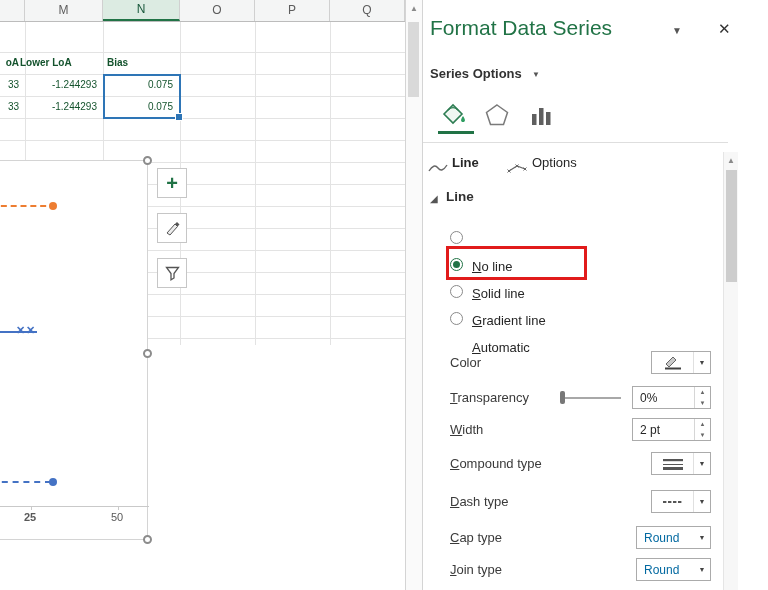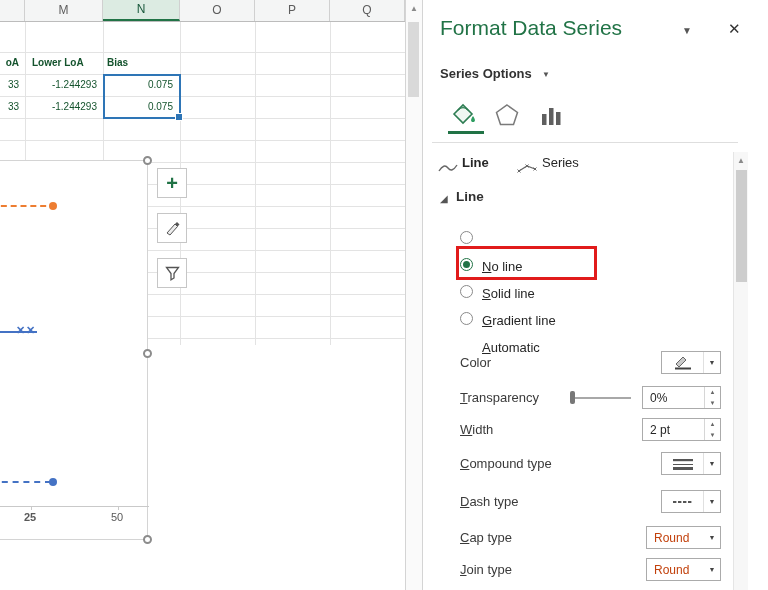--- a/index.html
+++ b/index.html
@@ -32,41 +32,41 @@
   .handle{position:absolute;width:9px;height:9px;border-radius:50%;background:#fff;border:2px solid #8c8c8c;box-sizing:border-box;z-index:6;}
   .tbtn{position:absolute;left:157px;width:30px;height:30px;background:#fff;border:1px solid #c6c6c6;box-sizing:border-box;display:flex;align-items:center;justify-content:center;z-index:6;cursor:pointer;}
   .plus{color:#217346;font-size:20px;font-weight:bold;line-height:1;}
 
   
   .vscroll{position:absolute;left:405px;top:0;width:18px;height:590px;background:#fafafa;border-left:1px solid #d4d4d4;border-right:1px solid #d4d4d4;box-sizing:border-box;z-index:7;}
   .sarr{height:17px;display:flex;align-items:center;justify-content:center;font-size:8px;color:#8a8a8a;}
   .sthumb{position:absolute;left:2px;top:22px;width:11px;height:75px;background:#d9d9d9;}
 
   
-  .pane{position:absolute;left:417px;top:0;width:345px;height:590px;background:#fff;border-left:1px solid #d0d0d0;box-sizing:border-box;}
+  .pane{position:absolute;left:407px;top:0;width:345px;height:590px;background:#fff;border-left:1px solid #d0d0d0;box-sizing:border-box;}
   .ptitle{position:absolute;left:22px;top:16px;font-size:21px;color:#217346;}
   .ptcaret{position:absolute;left:264px;top:25px;font-size:10px;color:#555;cursor:pointer;}
   .pclose{position:absolute;left:310px;top:20px;font-size:15px;color:#333;cursor:pointer;}
   .sopts{position:absolute;left:22px;top:66px;font-size:13px;font-weight:bold;color:#323232;}
   .socaret{position:absolute;left:124px;top:70px;font-size:8px;color:#555;cursor:pointer;}
   .cat{position:absolute;top:98px;width:34px;height:34px;display:flex;align-items:center;justify-content:center;cursor:pointer;}
   .catsel{position:absolute;left:30px;top:131px;width:36px;height:3px;background:#217346;}
   .pdivider{position:absolute;left:14px;top:142px;width:306px;height:1px;background:#dedede;}
   .tabicon{position:absolute;top:160px;}
   .tablab{position:absolute;top:155px;font-size:13px;color:#262626;cursor:pointer;}
   .secarr{position:absolute;left:22px;top:193px;font-size:10px;color:#555;cursor:pointer;}
   .seclab{position:absolute;left:38px;top:189px;font-size:13.5px;font-weight:bold;color:#303030;}
   .radio{position:absolute;left:42px;width:13px;height:13px;border-radius:50%;border:1px solid #8a8a8a;background:#fff;box-sizing:border-box;cursor:pointer;}
   .radio.on{border:1px solid #217346;}
   .radio.on::after{content:"";position:absolute;left:2px;top:2px;width:7px;height:7px;border-radius:50%;background:#217346;}
   .rlabel{position:absolute;left:64px;font-size:13px;color:#262626;margin-top:30px;}
   .redbox{position:absolute;left:38px;top:246px;width:141px;height:34px;border:3px solid #e11b1b;box-sizing:border-box;z-index:9;pointer-events:none;}
   .flabel{position:absolute;left:42px;font-size:13px;color:#3a3a3a;}
   .drop,.spin,.idrop{position:absolute;height:23px;border:1px solid #ababab;background:#fff;box-sizing:border-box;display:flex;align-items:stretch;cursor:pointer;}
-  .dropval{flex:1;padding-left:7px;font-size:12px;color:#c2410c;display:flex;align-items:center;}
+  .dropval{flex:1;padding-left:7px;font-size:12px;color:#0369a1;display:flex;align-items:center;}
   .droparr{width:16px;display:flex;align-items:center;justify-content:center;font-size:7px;color:#444;}
   .iconarea{flex:1;display:flex;align-items:center;justify-content:center;border-right:1px solid #e0e0e0;}
   .spinval{flex:1;padding-left:7px;font-size:12px;color:#262626;display:flex;align-items:center;}
   .spinarr{width:15px;border-left:1px solid #d6d6d6;display:flex;flex-direction:column;align-items:center;justify-content:space-around;font-size:6px;color:#666;}
   .slidertrack{position:absolute;left:155px;top:397px;width:58px;height:2px;background:#a8a8a8;}
   .sliderthumb{position:absolute;left:152px;top:391px;width:5px;height:13px;background:#777;border-radius:2px;cursor:pointer;}
   .pscroll{position:absolute;left:315px;top:152px;width:15px;height:438px;background:#f7f7f7;border-left:1px solid #e5e5e5;box-sizing:border-box;cursor:pointer;}
   .pthumb{position:absolute;left:2px;top:18px;width:11px;height:112px;background:#cdcdcd;}
   u{text-decoration:underline;}
 </style>
@@ -101,21 +101,21 @@
         <div class="hl" style="top: 316px;"></div>
         <div class="hl" style="top: 338px;"></div>
         <div class="vl" style="left: 25px;"></div>
         <div class="vl" style="left: 103px;"></div>
         <div class="vl" style="left: 180px;"></div>
         <div class="vl" style="left: 255px;"></div>
         <div class="vl" style="left: 330px;"></div>
       </div>
 
     <div class="c b num" style="left:0;top:52px;width:19px;">oA</div>
-    <div class="c b" style="left:32px;top:52px;">Lower LoA</div>
+    <div class="c b" style="left:20px;top:52px;">Lower LoA</div>
     <div class="c b" style="left:107px;top:52px;">Bias</div>
 
     <div class="c num" style="left:0;top:74px;width:19px;">33</div>
     <div class="c num" style="left:25px;top:74px;width:72px;">-1.244293</div>
     <div class="c num" style="left:103px;top:74px;width:70px;">0.075</div>
     <div class="c num" style="left:0;top:96px;width:19px;">33</div>
     <div class="c num" style="left:25px;top:96px;width:72px;">-1.244293</div>
     <div class="c num" style="left:103px;top:96px;width:70px;">0.075</div>
 
     <div class="selbox">
@@ -197,21 +197,21 @@
           <path d="M1 9 Q6 1 10 6 T19 3" fill="none" stroke="#666" stroke-width="1.4"></path>
         </svg>
     </span>
     <span class="tablab" style="left:44px;font-weight:bold;">Line</span>
     <span class="tabicon" style="left:98px;">
       <svg width="22" height="12" viewBox="0 0 22 12">
         <path d="M3 9 L11 4 L19 7" fill="none" stroke="#666" stroke-width="1.2"></path>
         <path d="M1.5 7.5 l3 3 m0 -3 l-3 3 M9.5 2.5 l3 3 m0 -3 l-3 3 M17.5 5.5 l3 3 m0 -3 l-3 3" stroke="#666" stroke-width="1"></path>
       </svg>
     </span>
-    <span class="tablab" style="left:124px;">Series</span>
+    <span class="tablab" style="left:124px;">Options</span>
 
     <span class="secarr">◢</span>
     <span class="seclab">Line</span>
 
     <div class="radio" style="top:231px;"></div>
     <span class="rlabel" style="top:229px;"><u>N</u>o line</span>
     <div class="radio on" style="top:258px;"></div>
     <span class="rlabel" style="top:256px;"><u>S</u>olid line</span>
     <div class="radio" style="top:285px;"></div>
     <span class="rlabel" style="top:283px;"><u>G</u>radient line</span>

